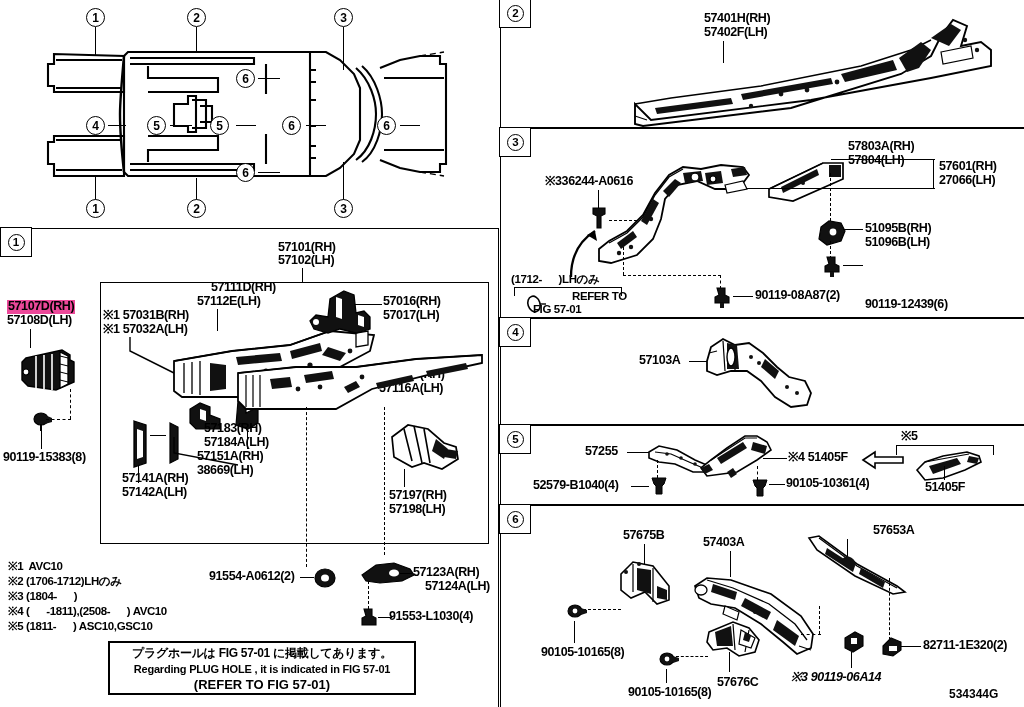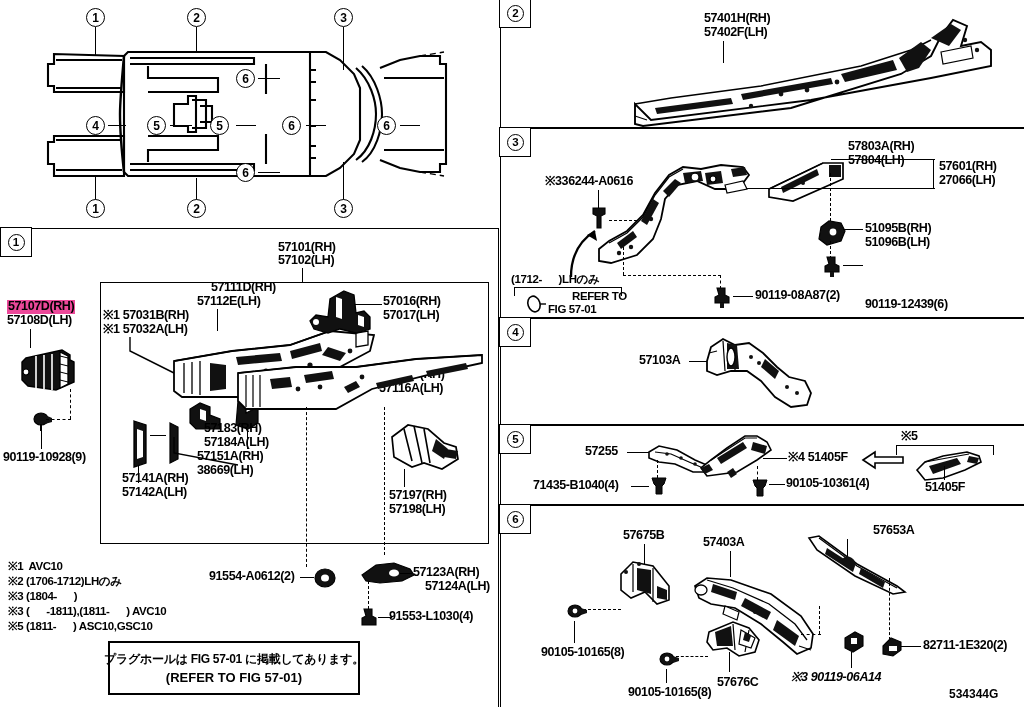--- a/index.html
+++ b/index.html
@@ -206,21 +206,21 @@
     </svg>
 
     <svg style="position:absolute;left:32px;top:182px;" width="24" height="22" viewBox="0 0 24 22">
       <ellipse cx="9" cy="8" rx="7" ry="6" fill="#111" stroke="#000" stroke-width="1.2"></ellipse>
       <path d="M9,13 L9,20" stroke="#000" stroke-width="2"></path>
       <path d="M13,4 L20,7 L20,11 L13,13 Z" fill="#111"></path>
     </svg>
     <div class="dln v" style="left:70px;top:160px;height:30px;"></div>
     <div class="dln h" style="left:46px;top:190px;width:25px;"></div>
     <div class="ln v" style="left:41px;top:202px;height:18px;"></div>
-    <div class="lbl" style="left:3px;top:222px;">90119-10928(9)</div>
+    <div class="lbl" style="left:3px;top:222px;">90119-15383(8)</div>
 
     <div class="lbl" style="left:103px;top:80px;">※1 57031B(RH)</div>
     <div class="lbl" style="left:103px;top:94px;">※1 57032A(LH)</div>
     <svg style="position:absolute;left:128px;top:108px;" width="70" height="48">
       <path d="M2,0 L2,14 L62,44" stroke="#000" stroke-width="1.4" fill="none"></path>
     </svg>
 
     <div class="lbl" style="left:211px;top:52px;text-align:right;">57111D(RH)</div>
     <div class="lbl" style="left:197px;top:66px;">57112E(LH)</div>
     <div class="ln v" style="left:217px;top:80px;height:22px;"></div>
@@ -326,25 +326,26 @@
     <div class="dln v" style="left:368px;top:352px;height:28px;"></div>
     <svg style="position:absolute;left:358px;top:378px;" width="22" height="24" viewBox="0 0 22 24">
       <path d="M6,2 L14,2 L14,9 L18,11 L18,18 L4,18 L4,11 L8,9 Z" fill="#111" stroke="#000" stroke-width="1.1"></path>
     </svg>
     <div class="ln h" style="left:378px;top:388px;width:14px;"></div>
     <div class="lbl" style="left:389px;top:381px;">91553-L1030(4)</div>
 
     <div class="lbl sm" style="left:8px;top:331px;">※1  AVC10</div>
     <div class="lbl sm" style="left:8px;top:346px;">※2 (1706-1712)LHのみ</div>
     <div class="lbl sm" style="left:8px;top:361px;">※3 (1804-      )</div>
-    <div class="lbl sm" style="left:8px;top:376px;">※3 (      -1811),(1811-      ) AVC10</div>
+    <div class="lbl sm" style="left:8px;top:376px;">※4 (      -1811),(2508-      ) AVC10</div>
     <div class="lbl sm" style="left:8px;top:391px;">※5 (1811-      ) ASC10,GSC10</div>
 
-    <div class="notebox" style="left:108px;top:412px;width:252px;height:54px;">
+    <div class="notebox" style="left:108px;top:412px;width:308px;height:54px;">
       <div class="nb1">プラグホールは FIG  57-01 に掲載してあります。</div>
+      <div class="nb2">Regarding  PLUG  HOLE , it is indicated in FIG  57-01</div>
       <div class="nb3">(REFER TO FIG 57-01)</div>
     </div>
   </div>
 
   <div class="panel" style="left:500px;top:0;width:524px;height:128px;border-top:none;border-right:none;">
     <div class="panel-tab">
       <span class="circnum">2</span>
     </div>
     <div class="lbl" style="left:203px;top:12px;">57401H(RH)</div>
     <div class="lbl" style="left:203px;top:26px;">57402F(LH)</div>
@@ -448,21 +449,21 @@
 
     <div class="lbl sm" style="left:10px;top:144px;">(1712-      )LHのみ</div>
     <div class="ln v" style="left:13px;top:158px;height:9px;"></div>
     <div class="ln h" style="left:13px;top:158px;width:108px;"></div>
     <div class="ln v" style="left:120px;top:158px;height:9px;"></div>
     <svg style="position:absolute;left:24px;top:166px;" width="22" height="18" viewBox="0 0 22 18">
       <ellipse cx="9" cy="9" rx="6" ry="8" fill="#fff" stroke="#000" stroke-width="1.6" transform="rotate(-18 9 9)"></ellipse>
       <path d="M15,9 L21,9" stroke="#000" stroke-width="1.4"></path>
     </svg>
     <div class="lbl sm" style="left:47px;top:161px;margin-left:24px;">REFER TO</div>
-    <div class="lbl sm" style="left:47px;top:174px;">FIG 57-01</div>
+    <div class="lbl sm" style="left:32px;top:174px;">FIG 57-01</div>
   </div>
 
   <div class="panel" style="left:500px;top:318px;width:524px;height:107px;border-right:none;">
     <div class="panel-tab">
       <span class="circnum">4</span>
     </div>
     <div class="lbl" style="left:138px;top:35px;">57103A</div>
     <div class="ln h" style="left:188px;top:42px;width:24px;"></div>
     <svg style="position:absolute;left:200px;top:12px;" width="116" height="78" viewBox="0 0 116 78">
       <path d="M6,30 L10,16 L22,8 L34,14 L48,12 L62,22 L76,36 L88,46 L104,50 L110,62 L106,74 L90,76 L74,66 L60,50 L46,40 L30,40 L16,44 L6,40 Z" fill="#fff" stroke="#000" stroke-width="1.8"></path>
@@ -490,21 +491,21 @@
       <path d="M8,10 L24,12 L42,20 L56,26" fill="none" stroke="#000" stroke-width="1.2"></path>
       <circle cx="20" cy="12" r="1.8" fill="#111"></circle>
       <circle cx="34" cy="16" r="1.8" fill="#111"></circle>
       <circle cx="48" cy="22" r="1.8" fill="#111"></circle>
     </svg>
     <div class="dln v" style="left:156px;top:34px;height:18px;"></div>
     <svg style="position:absolute;left:147px;top:50px;" width="22" height="22" viewBox="0 0 22 22">
       <path d="M4,2 L18,2 L16,8 L14,10 L14,18 L8,18 L8,10 L6,8 Z" fill="#111" stroke="#000" stroke-width="1"></path>
     </svg>
     <div class="ln h" style="left:130px;top:60px;width:18px;"></div>
-    <div class="lbl" style="left:32px;top:53px;">71435-B1040(4)</div>
+    <div class="lbl" style="left:32px;top:53px;">52579-B1040(4)</div>
 
     <svg style="position:absolute;left:196px;top:6px;" width="80" height="46" viewBox="0 0 80 46">
       <path d="M10,44 L4,36 L14,28 L30,16 L48,4 L60,4 L70,10 L74,18 L60,28 L40,40 Z" fill="#fff" stroke="#000" stroke-width="1.6"></path>
       <path d="M14,28 L48,6 L60,6" fill="none" stroke="#000" stroke-width="1.2"></path>
       <path d="M20,26 L46,10 L50,16 L24,32 Z" fill="#111"></path>
       <path d="M4,36 L12,32 L16,38 L8,42 Z" fill="#111"></path>
       <path d="M56,10 L70,14 L68,22 L54,18 Z" fill="#111"></path>
       <path d="M30,40 L36,36 L40,42 L34,46 Z" fill="#111"></path>
     </svg>
     <div class="dln v" style="left:256px;top:40px;height:14px;"></div>

